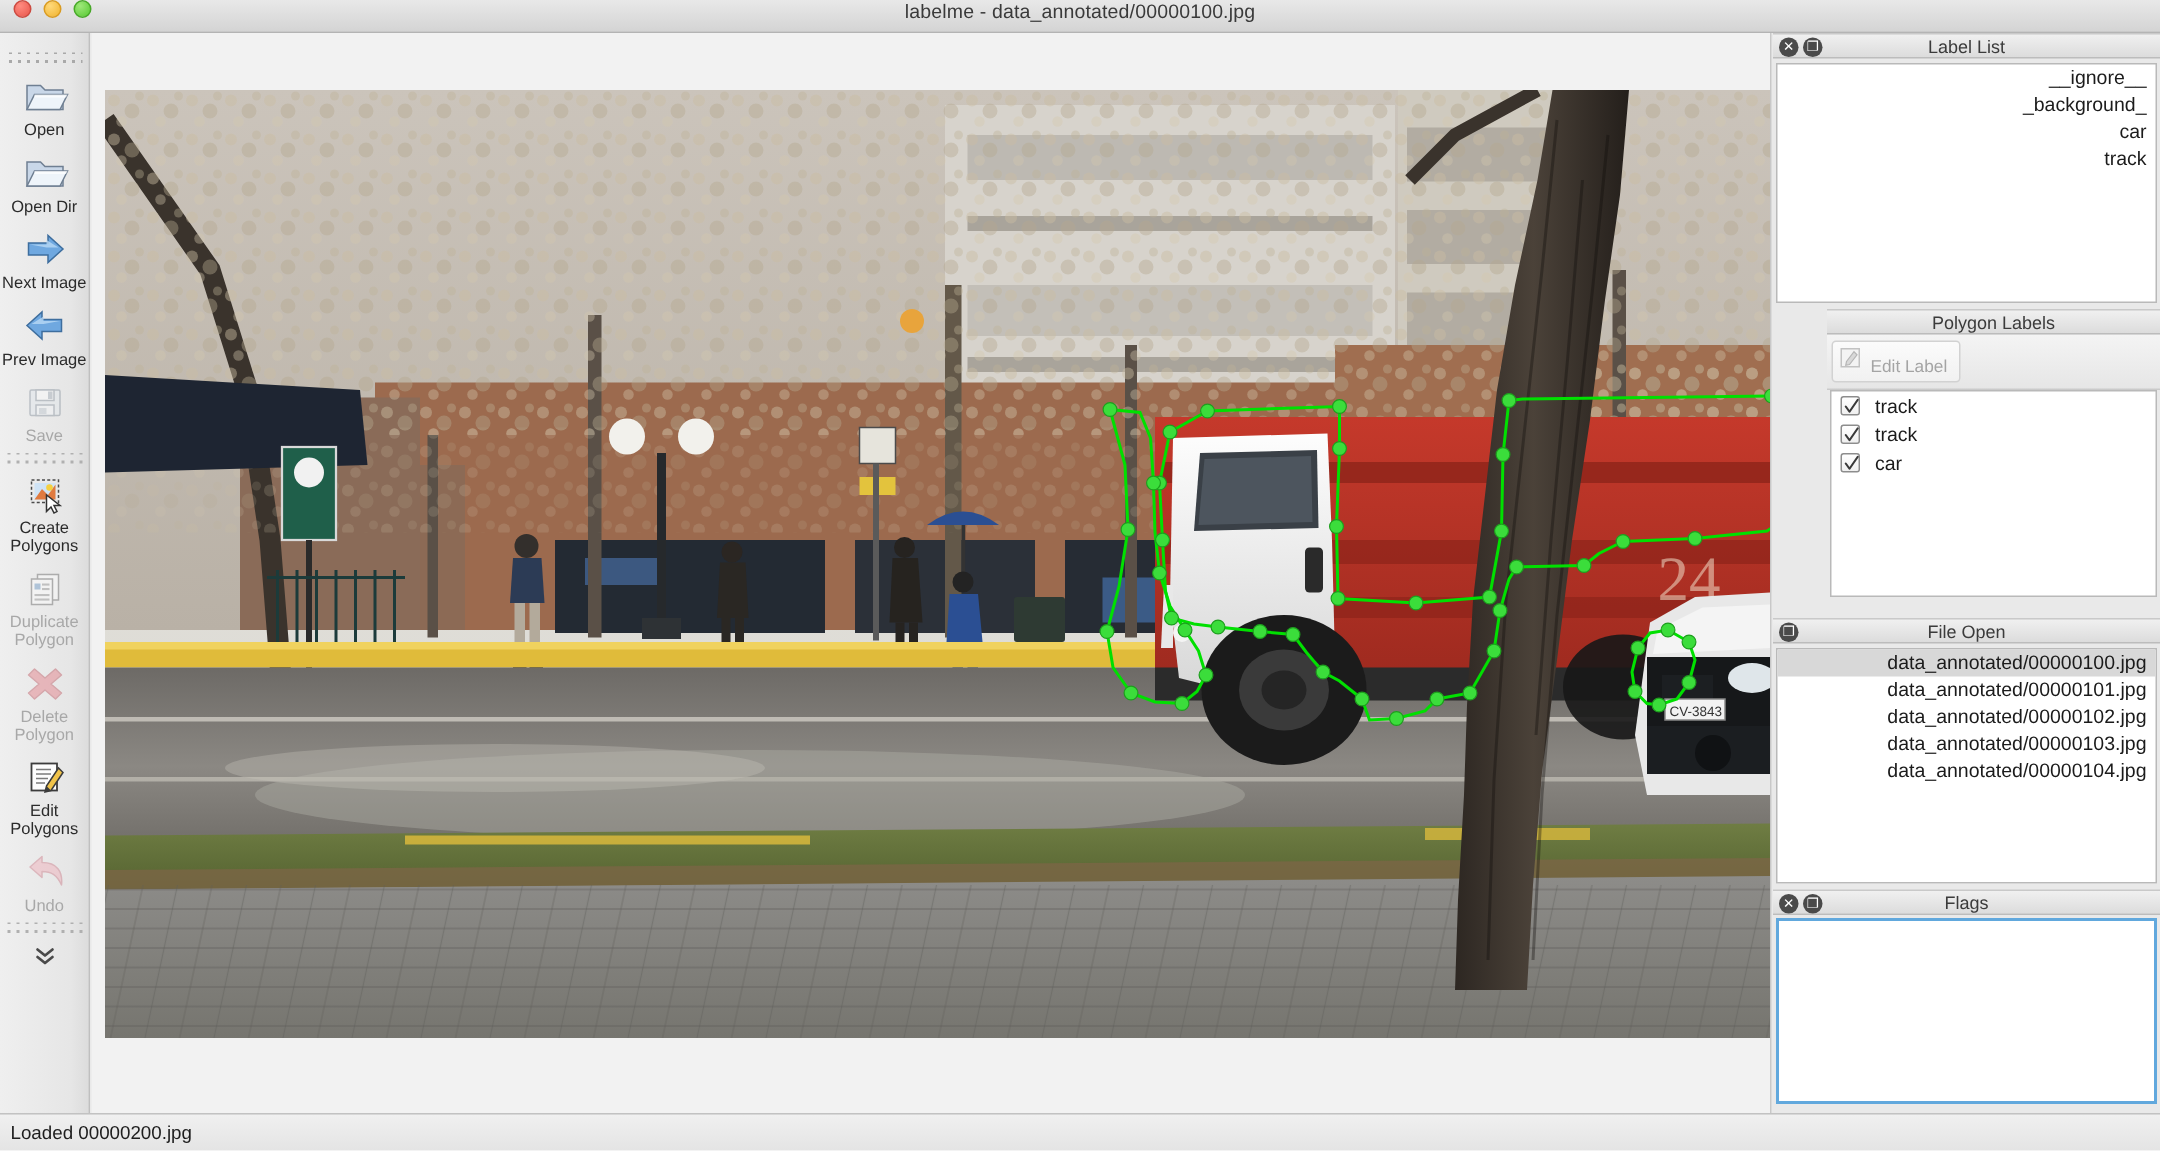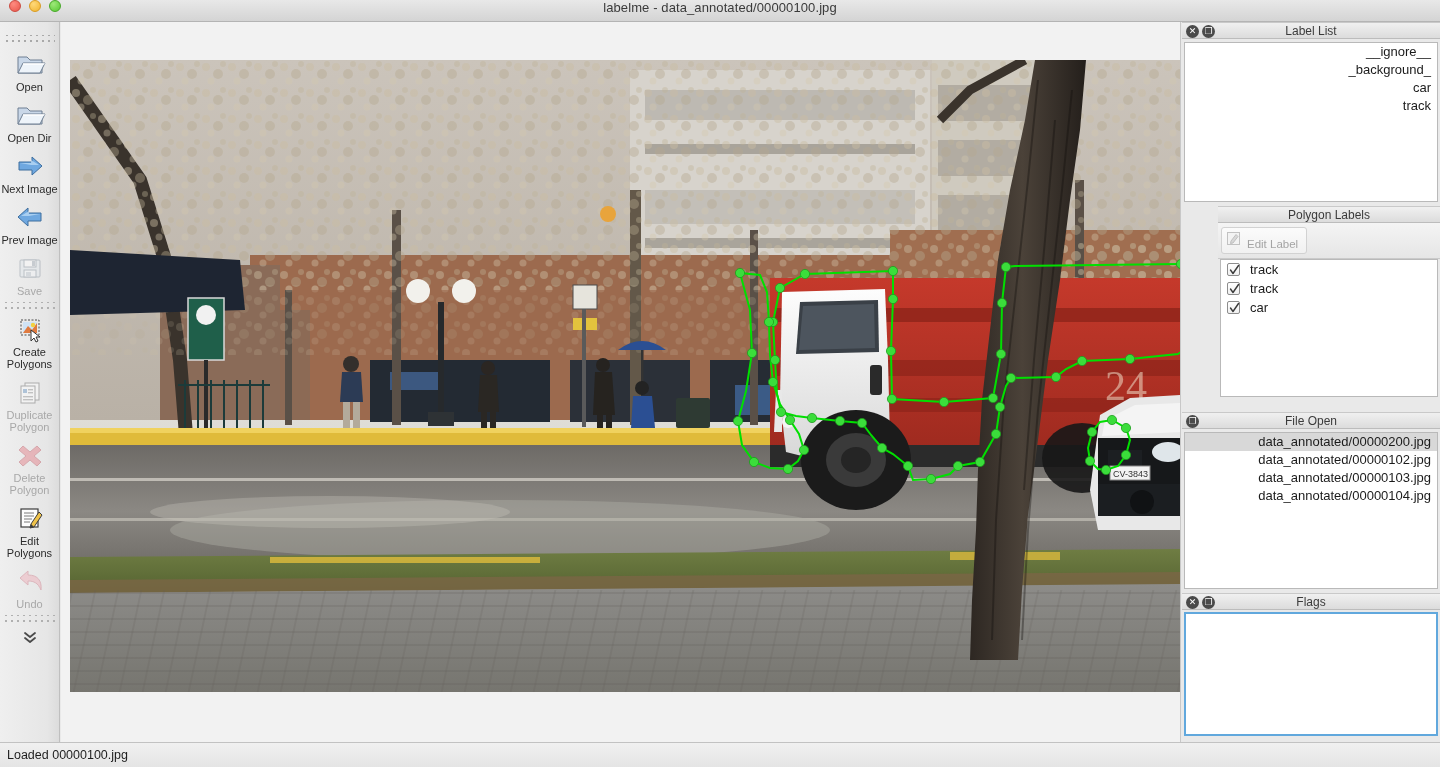--- a/index.html
+++ b/index.html
@@ -646,35 +646,36 @@
   </div>
 
   <div class="dock" style="top:412px; height:181px;">
     <div class="dock-title">
       <div class="dock-btns">
         <div class="dock-btn">❐</div>
       </div>
       <span class="dock-title-text">File Open</span>
     </div>
     <div class="dock-body" style="height:157px;">
-      <div class="list-row selected">data_annotated/00000200.jpg</div>
+      <div class="list-row selected">data_annotated/00000100.jpg</div>
+      <div class="list-row">data_annotated/00000101.jpg</div>
       <div class="list-row">data_annotated/00000102.jpg</div>
       <div class="list-row">data_annotated/00000103.jpg</div>
       <div class="list-row">data_annotated/00000104.jpg</div>
     </div>
   </div>
 
   <div class="dock" style="top:593px; height:149px;">
     <div class="dock-title">
       <div class="dock-btns">
         <div class="dock-btn">✕</div>
         <div class="dock-btn">❐</div>
       </div>
       <span class="dock-title-text">Flags</span>
     </div>
     <div class="flags-body" style="height:124px;"></div>
   </div>
 
   <div class="statusbar">
-    <span class="status-text">Loaded 00000100.jpg</span>
+    <span class="status-text">Loaded 00000200.jpg</span>
   </div>
 
 </div>
 
 </body></html>

